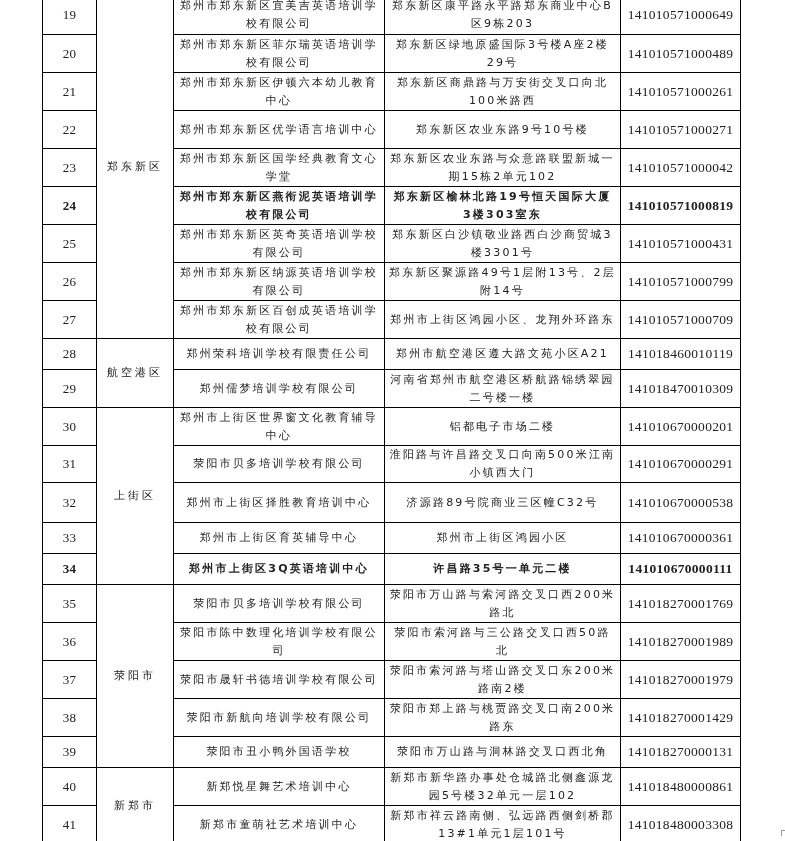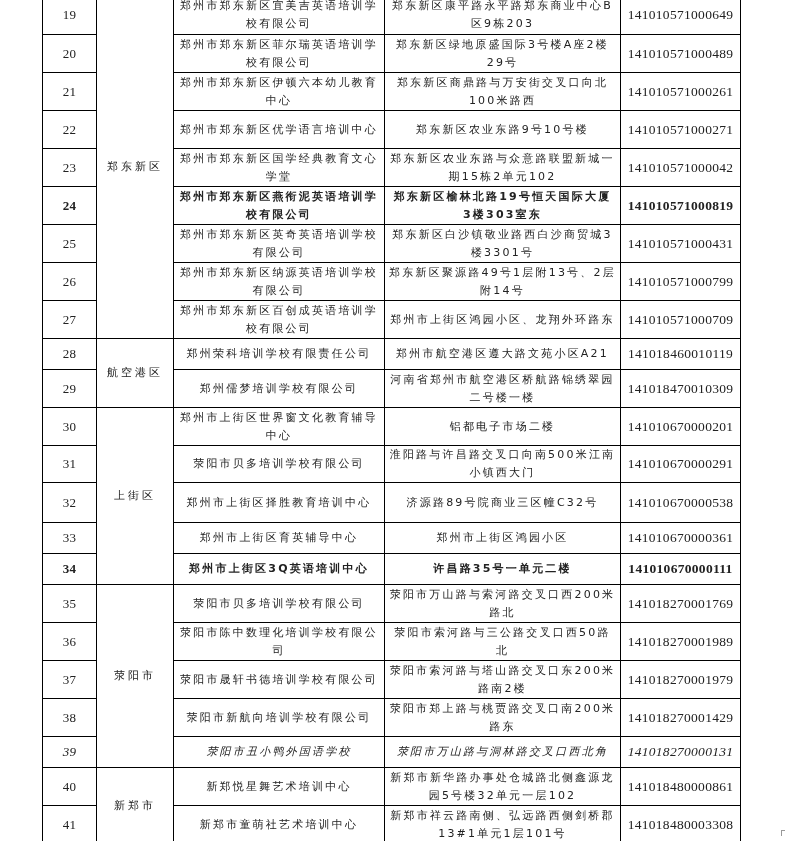--- a/index.html
+++ b/index.html
@@ -160,21 +160,21 @@
           <td class="name">荥阳市晟轩书德培训学校有限公司</td>
           <td class="addr">荥阳市索河路与塔山路交叉口东200米路南2楼</td>
           <td class="code">141018270001979</td>
         </tr>
         <tr style="height: 38px;">
           <td class="no">38</td>
           <td class="name">荥阳市新航向培训学校有限公司</td>
           <td class="addr">荥阳市郑上路与桃贾路交叉口南200米路东</td>
           <td class="code">141018270001429</td>
         </tr>
-        <tr style="height: 31px; font-style: italic;">
+        <tr style="height: 31px;">
           <td class="no">39</td>
           <td class="name">荥阳市丑小鸭外国语学校</td>
           <td class="addr">荥阳市万山路与洞林路交叉口西北角</td>
           <td class="code">141018270000131</td>
         </tr>
         <tr style="height: 38px;">
           <td class="no">40</td>
           <td class="district" rowspan="2">新郑市</td>
           <td class="name">新郑悦星舞艺术培训中心</td>
           <td class="addr">新郑市新华路办事处仓城路北侧鑫源龙园5号楼32单元一层102</td>

